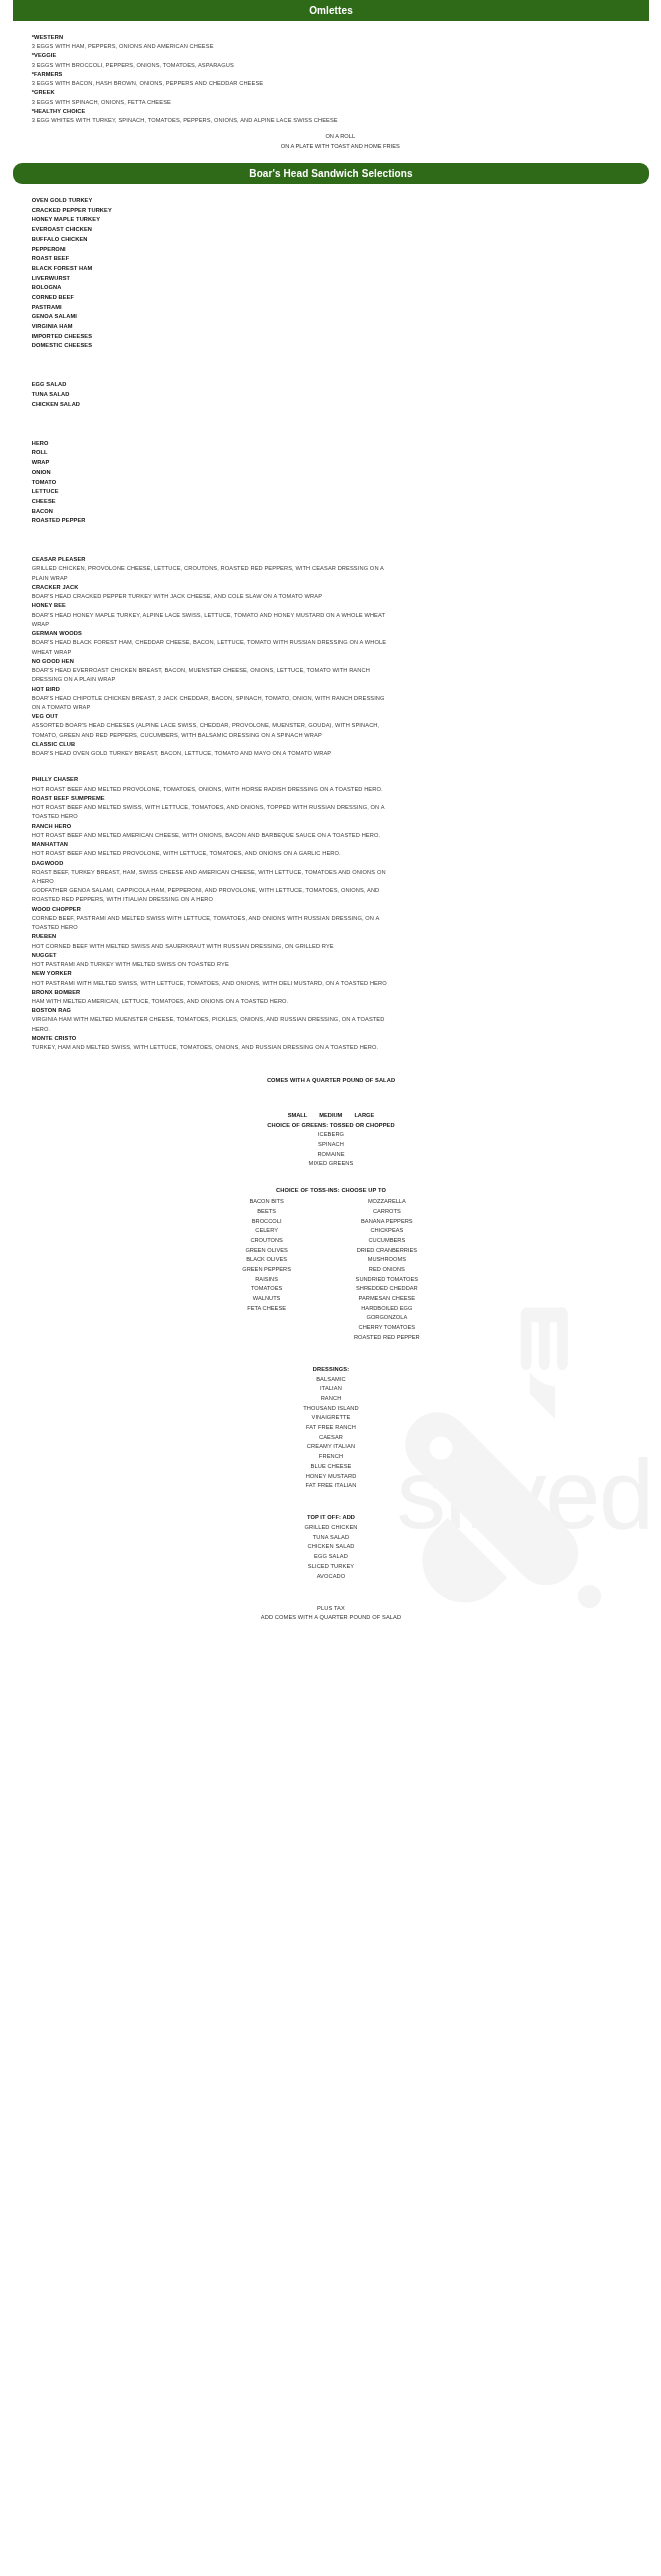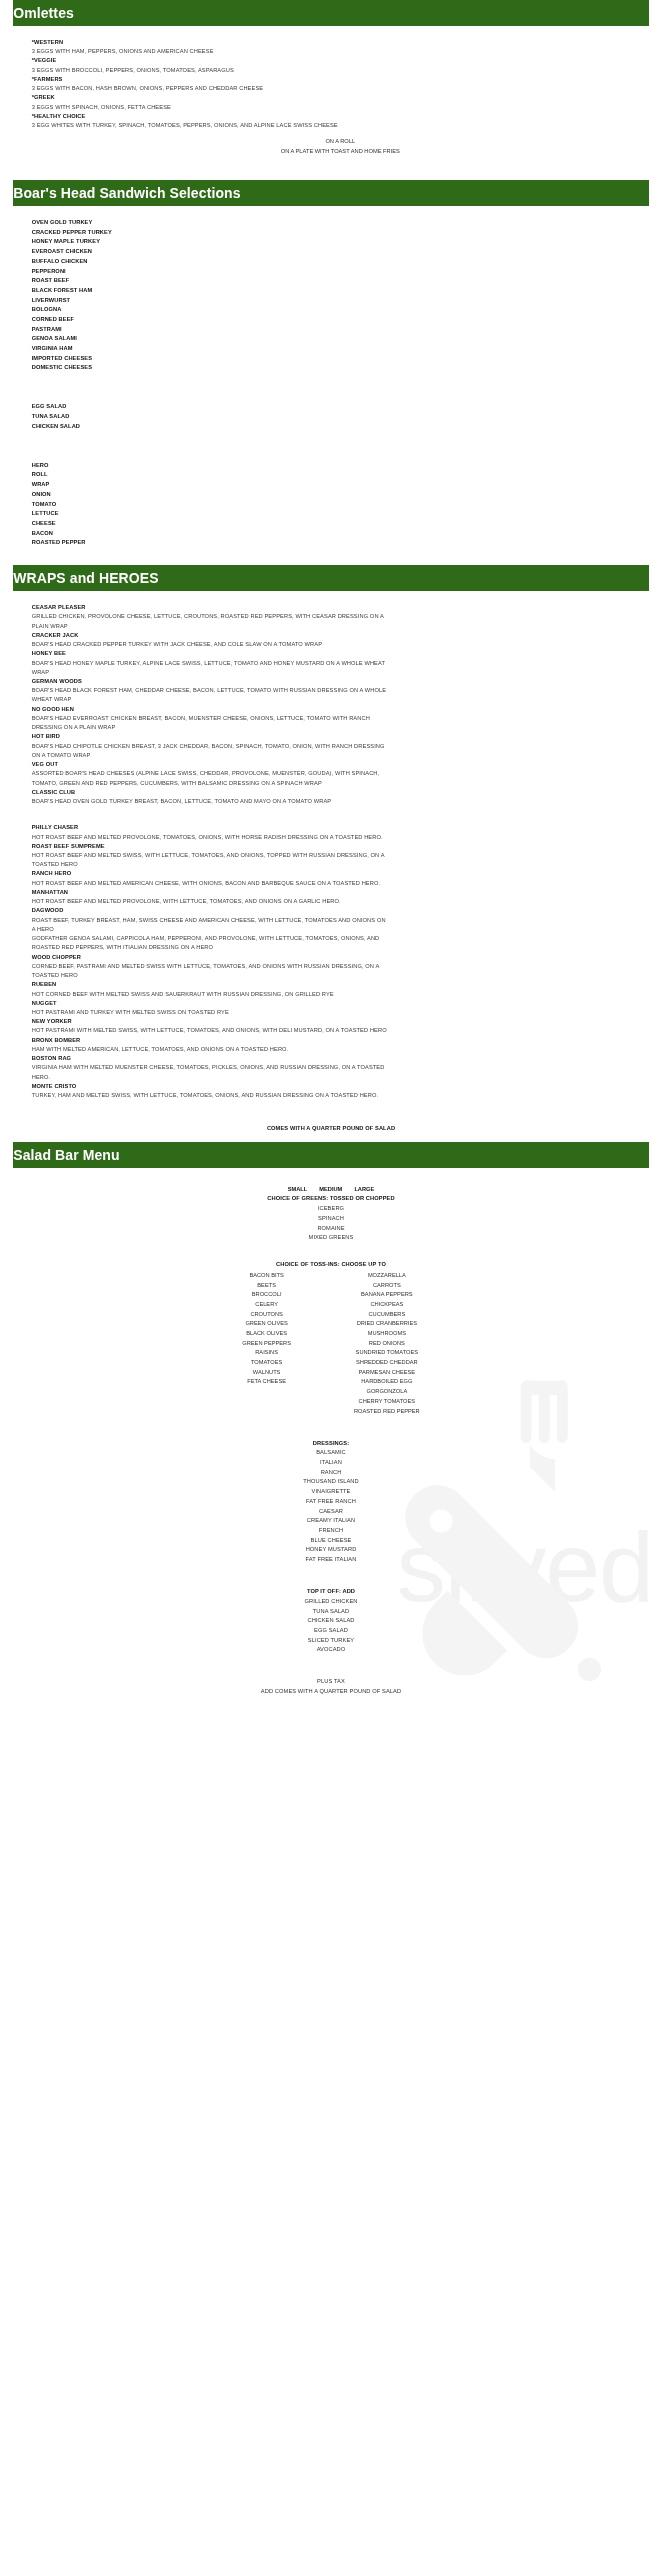--- a/index.html
+++ b/index.html
@@ -43,29 +43,30 @@
     line-height: 1;
     font-family: "Liberation Sans", sans-serif;
     z-index: 0;
     pointer-events: none;
   }
 
   
   .banner {
     background: #2f6a18;
     color: #ffffff;
-    font-size: 14px;
-    font-weight: bold;
+    font-size: 10px;
+    font-weight: bold;
+    text-align: center;
     padding: 4.6px 0 5.3px 0;
     margin: 0 13.2px 0 13.2px;
     position: relative;
     z-index: 2;
     letter-spacing: 0.1px;
   }
-  .sec-gap-top { margin-top: 16px; }
+  .sec-gap-top { margin-top: 4px; border-radius: 9px; }
 
   .body-block {
     position: relative;
     z-index: 2;
     padding: 0 13.2px;
   }
 
   .col-wrap {
     padding-left: 18.5px;
     padding-top: 12px;
@@ -234,21 +235,20 @@
       <div class="plain-line">ONION</div>
       <div class="plain-line">TOMATO</div>
       <div class="plain-line">LETTUCE</div>
       <div class="plain-line">CHEESE</div>
       <div class="plain-line">BACON</div>
       <div class="plain-line">ROASTED PEPPER</div>
       <div class="spacer-sm"></div>
     </div>
   </div>
 
-  <div class="banner">WRAPS and HEROES</div>
   <div class="body-block">
     <div class="col-wrap">
       <div class="item-name">CEASAR PLEASER</div>
       <div class="item-desc">GRILLED CHICKEN, PROVOLONE CHEESE, LETTUCE, CROUTONS, ROASTED RED PEPPERS, WITH CEASAR DRESSING ON A PLAIN WRAP</div>
       <div class="item-name">CRACKER JACK</div>
       <div class="item-desc">BOAR'S HEAD CRACKED PEPPER TURKEY WITH JACK CHEESE, AND COLE SLAW ON A TOMATO WRAP</div>
       <div class="item-name">HONEY BEE</div>
       <div class="item-desc">BOAR'S HEAD HONEY MAPLE TURKEY, ALPINE LACE SWISS, LETTUCE, TOMATO AND HONEY MUSTARD ON A WHOLE WHEAT WRAP</div>
       <div class="item-name">GERMAN WOODS</div>
       <div class="item-desc">BOAR'S HEAD BLACK FOREST HAM, CHEDDAR CHEESE, BACON, LETTUCE, TOMATO WITH RUSSIAN DRESSING ON A WHOLE WHEAT WRAP</div>
@@ -285,21 +285,20 @@
       <div class="item-name">BRONX BOMBER</div>
       <div class="item-desc">HAM WITH MELTED AMERICAN, LETTUCE, TOMATOES, AND ONIONS ON A TOASTED HERO.</div>
       <div class="item-name">BOSTON RAG</div>
       <div class="item-desc">VIRGINIA HAM WITH MELTED MUENSTER CHEESE, TOMATOES, PICKLES, ONIONS, AND RUSSIAN DRESSING, ON A TOASTED HERO.</div>
       <div class="item-name">MONTE CRISTO</div>
       <div class="item-desc">TURKEY, HAM AND MELTED SWISS, WITH LETTUCE, TOMATOES, ONIONS, AND RUSSIAN DRESSING ON A TOASTED HERO.</div>
     </div>
     <div class="footer-note">COMES WITH A QUARTER POUND OF SALAD</div>
   </div>
 
-  <div class="banner">Salad Bar Menu</div>
   <div class="body-block salad-body">
 
     <div class="sizes-row">
       <span>SMALL</span>
       <span>MEDIUM</span>
       <span>LARGE</span>
     </div>
 
     <div class="center-line bold">CHOICE OF GREENS: TOSSED OR CHOPPED</div>
     <div class="center-line reg">ICEBERG</div>

